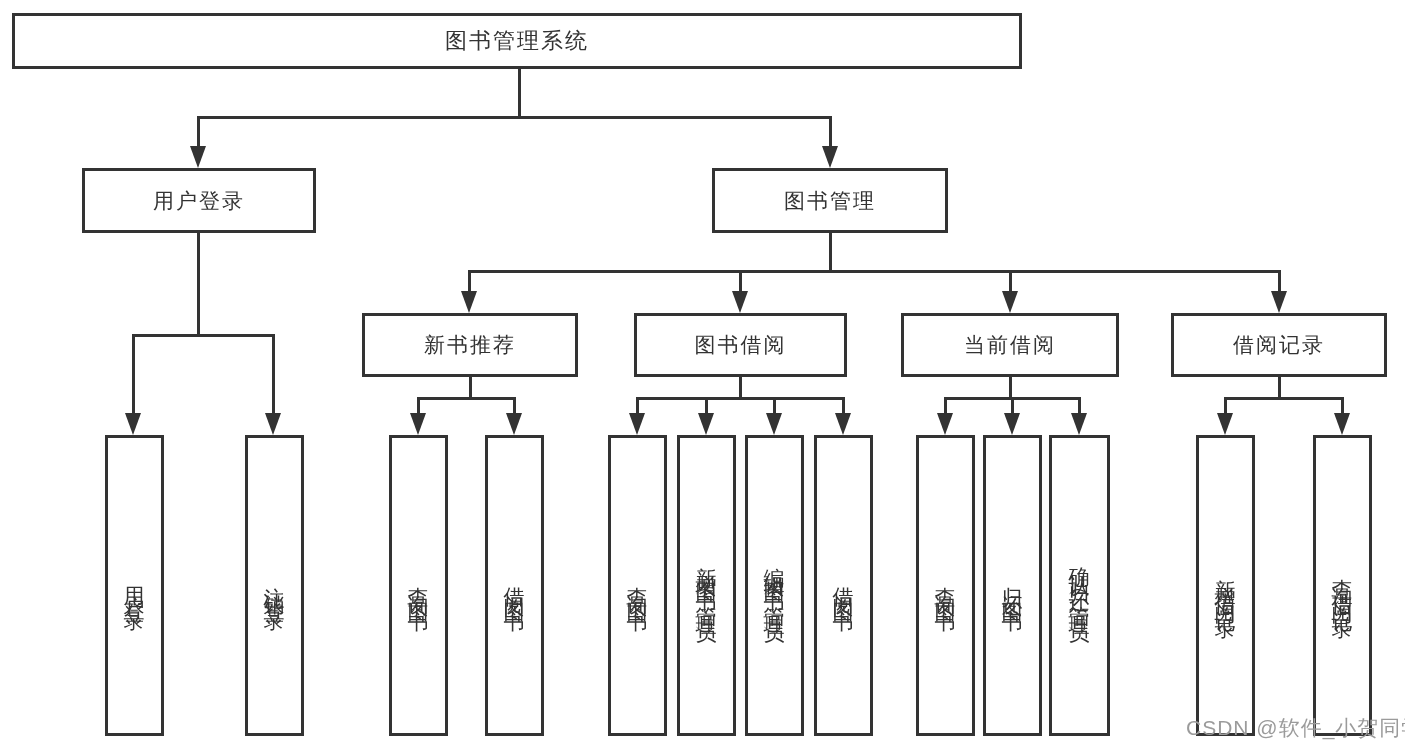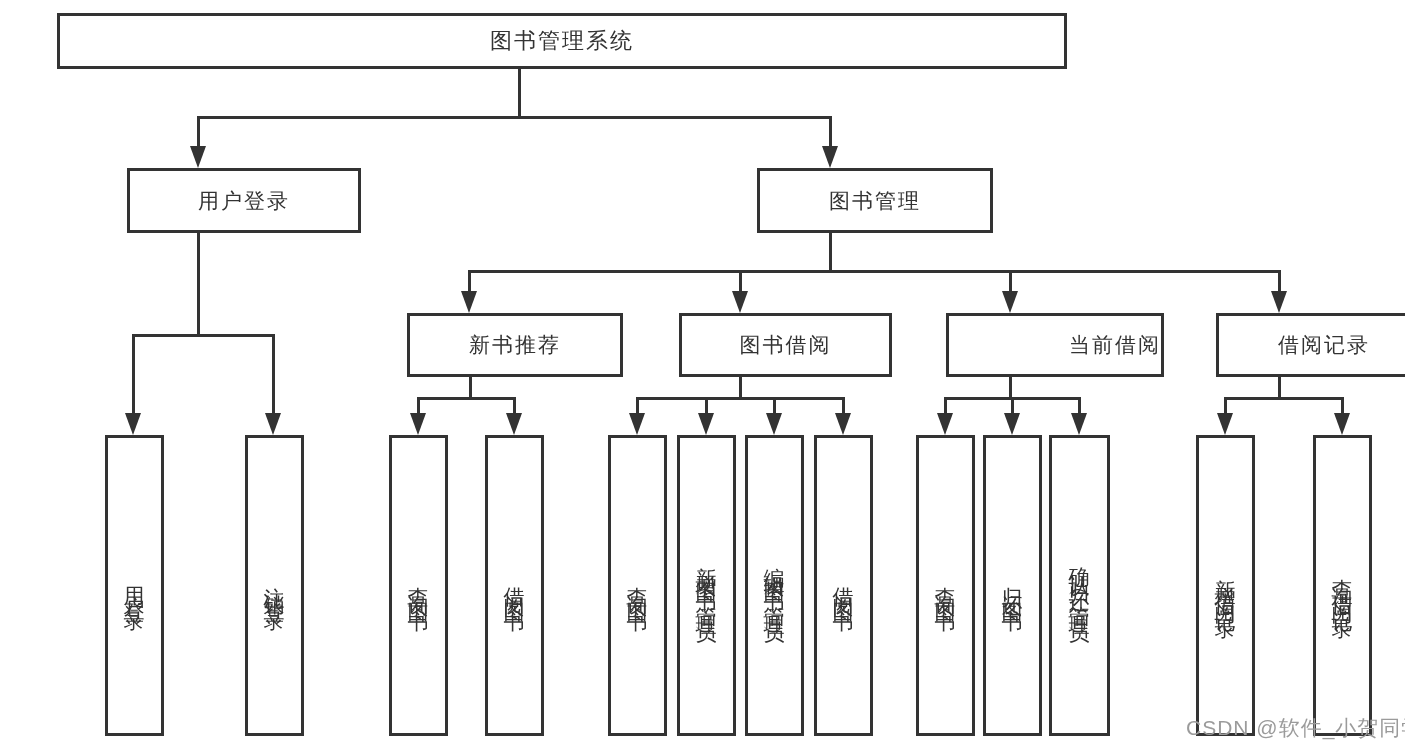--- a/index.html
+++ b/index.html
@@ -4,21 +4,21 @@
 <style>
   :root { --line:#333333; --wm:#9b9b9b; }
   html,body { margin:0; padding:0; background:#ffffff; }
   .canvas {
     position:relative; width:1405px; height:747px; background:#ffffff;
     font-family:"Liberation Sans", sans-serif; color:#333333; overflow:hidden;
   }
   .box {
     position:absolute; box-sizing:border-box; border:3px solid var(--line);
     background:#ffffff; display:flex; align-items:center; justify-content:center;
-    font-size:21px; letter-spacing:2px; color:#333333;margin-left:45px;
+    font-size:21px; letter-spacing:2px; color:#333333;
   }
   .vbox {
     position:absolute; box-sizing:border-box; border:3px solid var(--line);
     background:#ffffff; display:flex; align-items:center; justify-content:center;
   }
   .vbox span {
     writing-mode:vertical-rl; text-orientation:mixed;
     font-size:21px; letter-spacing:8px; line-height:1; color:#333333;
   }
   .ln { position:absolute; background:var(--line); }
@@ -72,21 +72,21 @@
   <div class="ah" style="left:1002px; top:291px;"></div>
   <div class="ln" style="left:1278px; top:270px; width:3px; height:23px;"></div>
   <div class="ah" style="left:1271px; top:291px;"></div>
 
   <div class="box" style="left:634px; top:313px; width:213px; height:64px;">
     <span>图书借阅</span>
   </div>
   <div class="box" style="left:362px; top:313px; width:216px; height:64px;">
     <span>新书推荐</span>
   </div>
-  <div class="box" style="left:901px; top:313px; width:218px; height:64px;justify-content:flex-end;">
+  <div class="box" style="left:901px; top:313px; width:218px; height:64px;">
     <span>当前借阅</span>
   </div>
   <div class="box" style="left:1171px; top:313px; width:216px; height:64px;">
     <span>借阅记录</span>
   </div>
 
   <div class="ln" style="left:469px; top:376px; width:3px; height:24px;"></div>
   <div class="ln" style="left:417px; top:397px; width:99px; height:3px;"></div>
   <div class="ln" style="left:417px; top:397px; width:3px; height:18px;"></div>
   <div class="ah" style="left:410px; top:413px;"></div>

